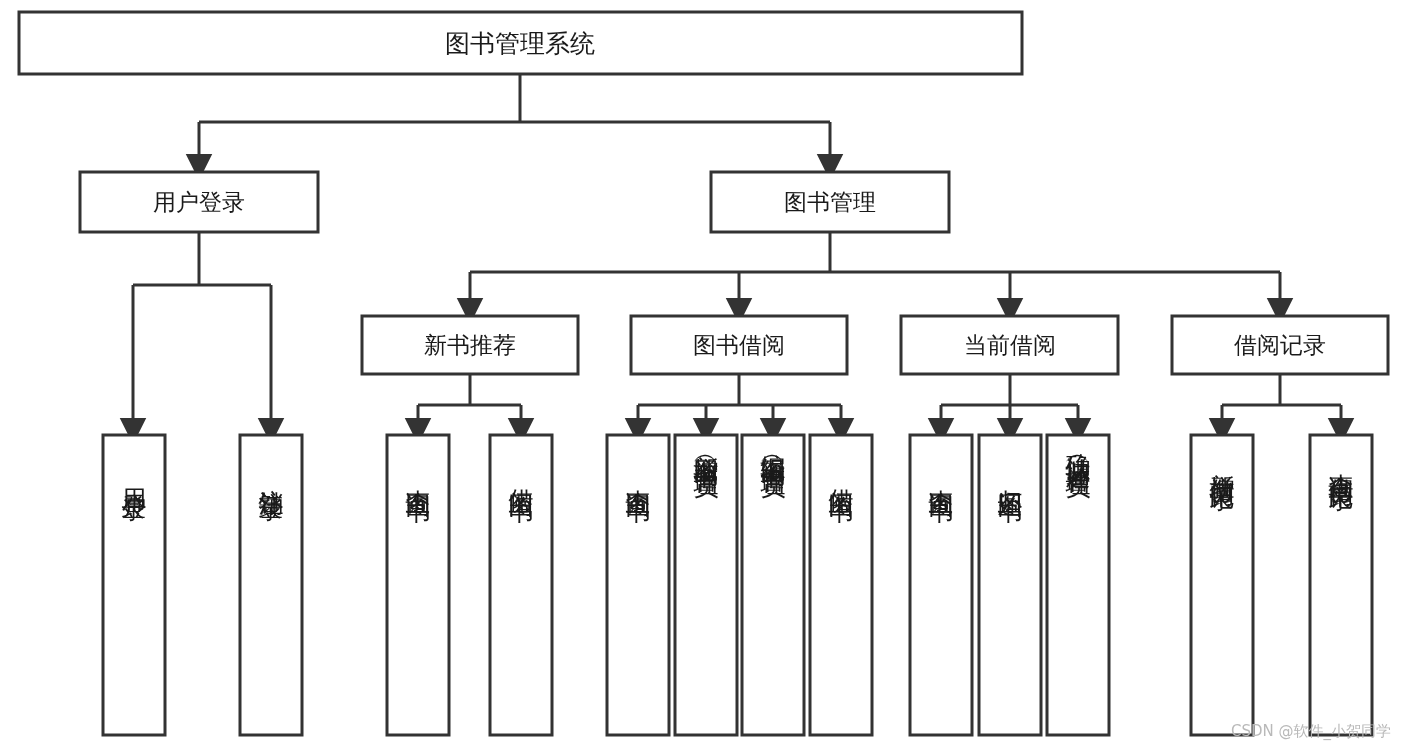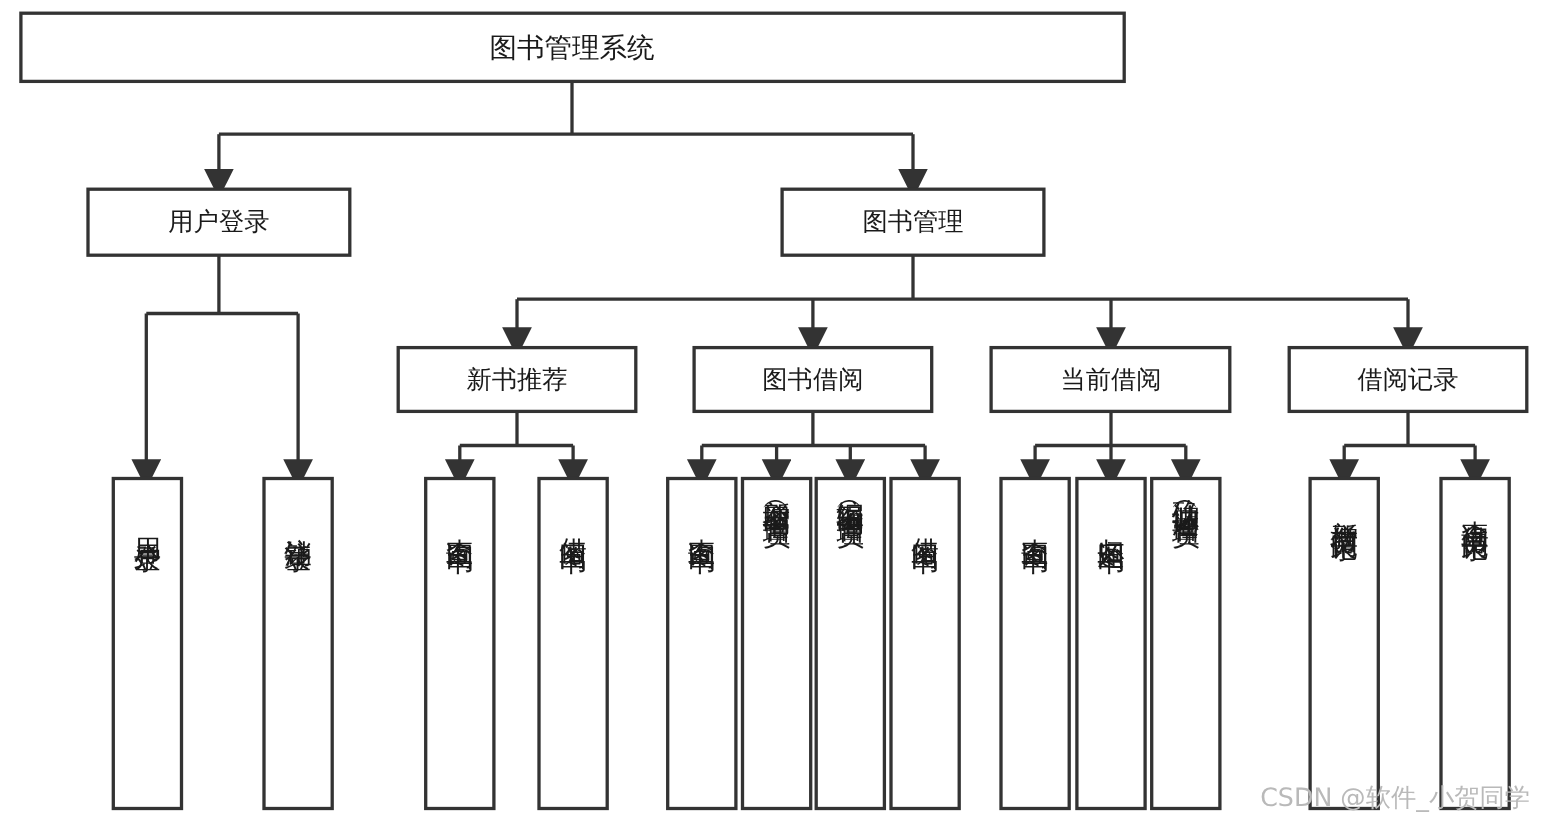--- a/index.html
+++ b/index.html
@@ -51,21 +51,21 @@
   }
   .arrow-head {
     fill: #333333;
     stroke: none;
   }
   .watermark {
     position: absolute;
     right: 14px;
     bottom: 6px;
     font-family: "DejaVu Sans", "Liberation Sans", sans-serif;
-    font-size: 23px;
+    font-size: 15px;
     color: #b9b9b9;
     white-space: nowrap;
     pointer-events: none;
   }
 </style>
 </head>
 <body>
 
 <svg id="diagram" viewBox="0 0 1405 747" xmlns="http://www.w3.org/2000/svg">
 

